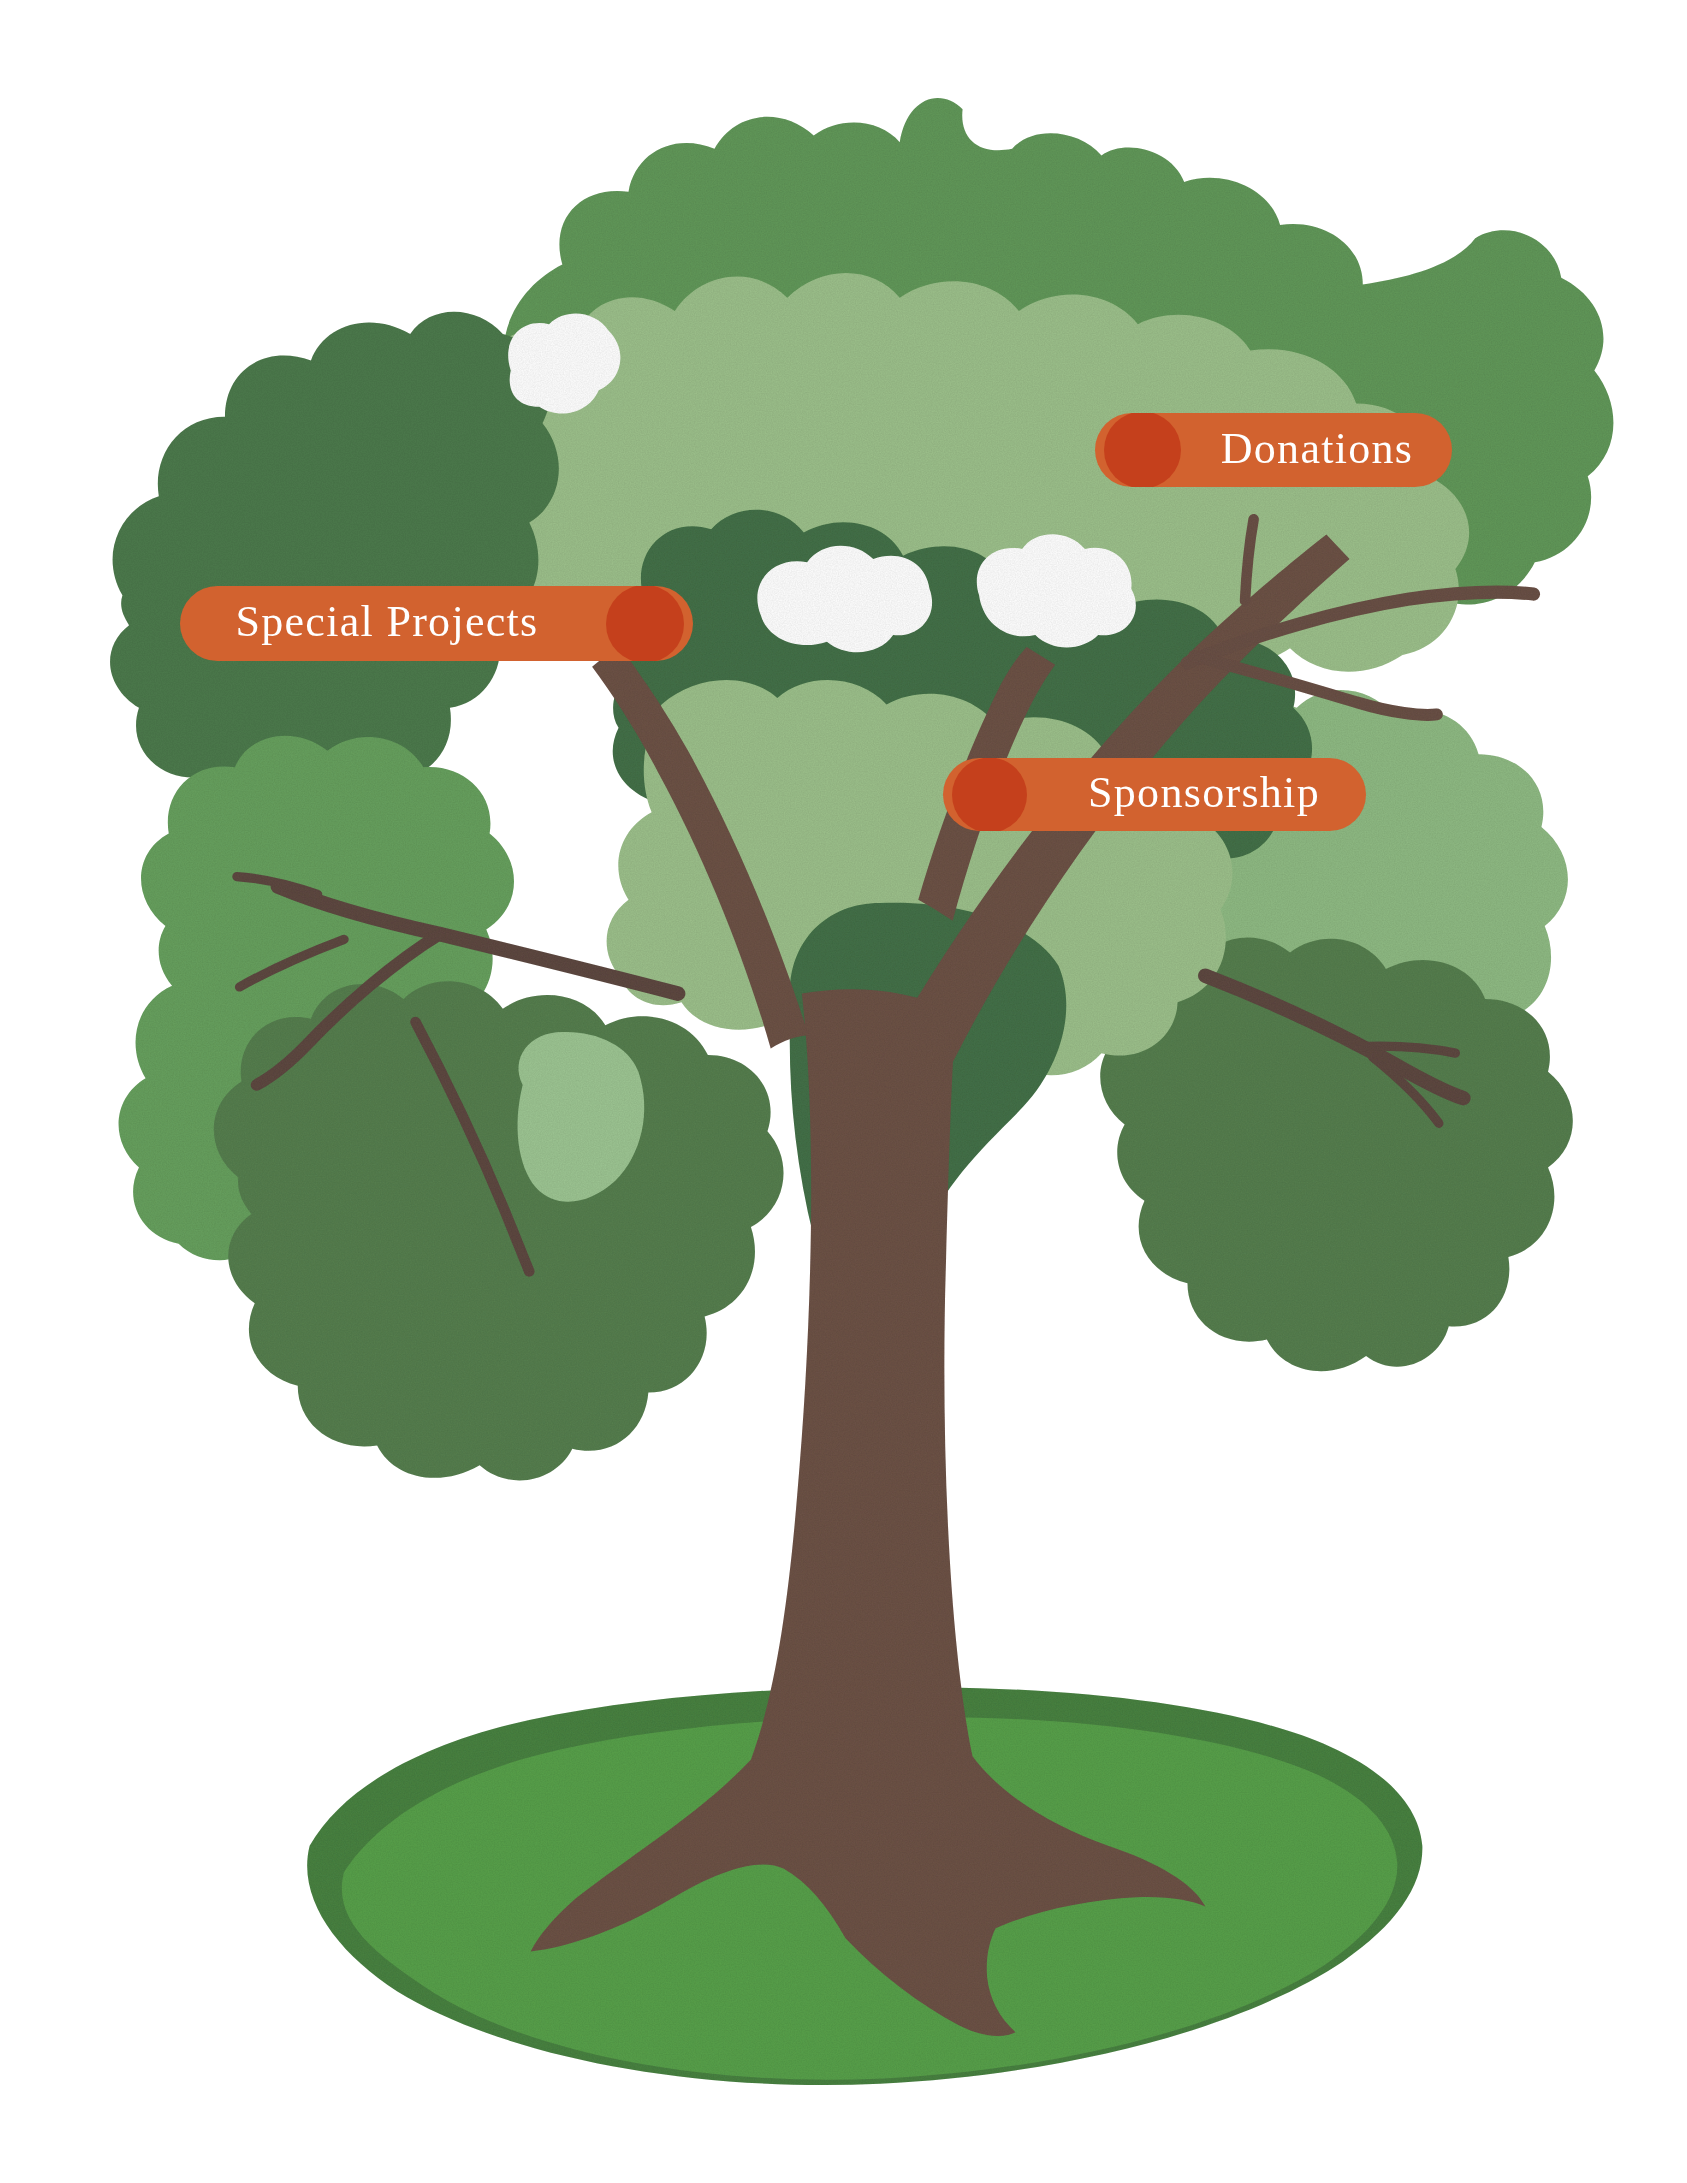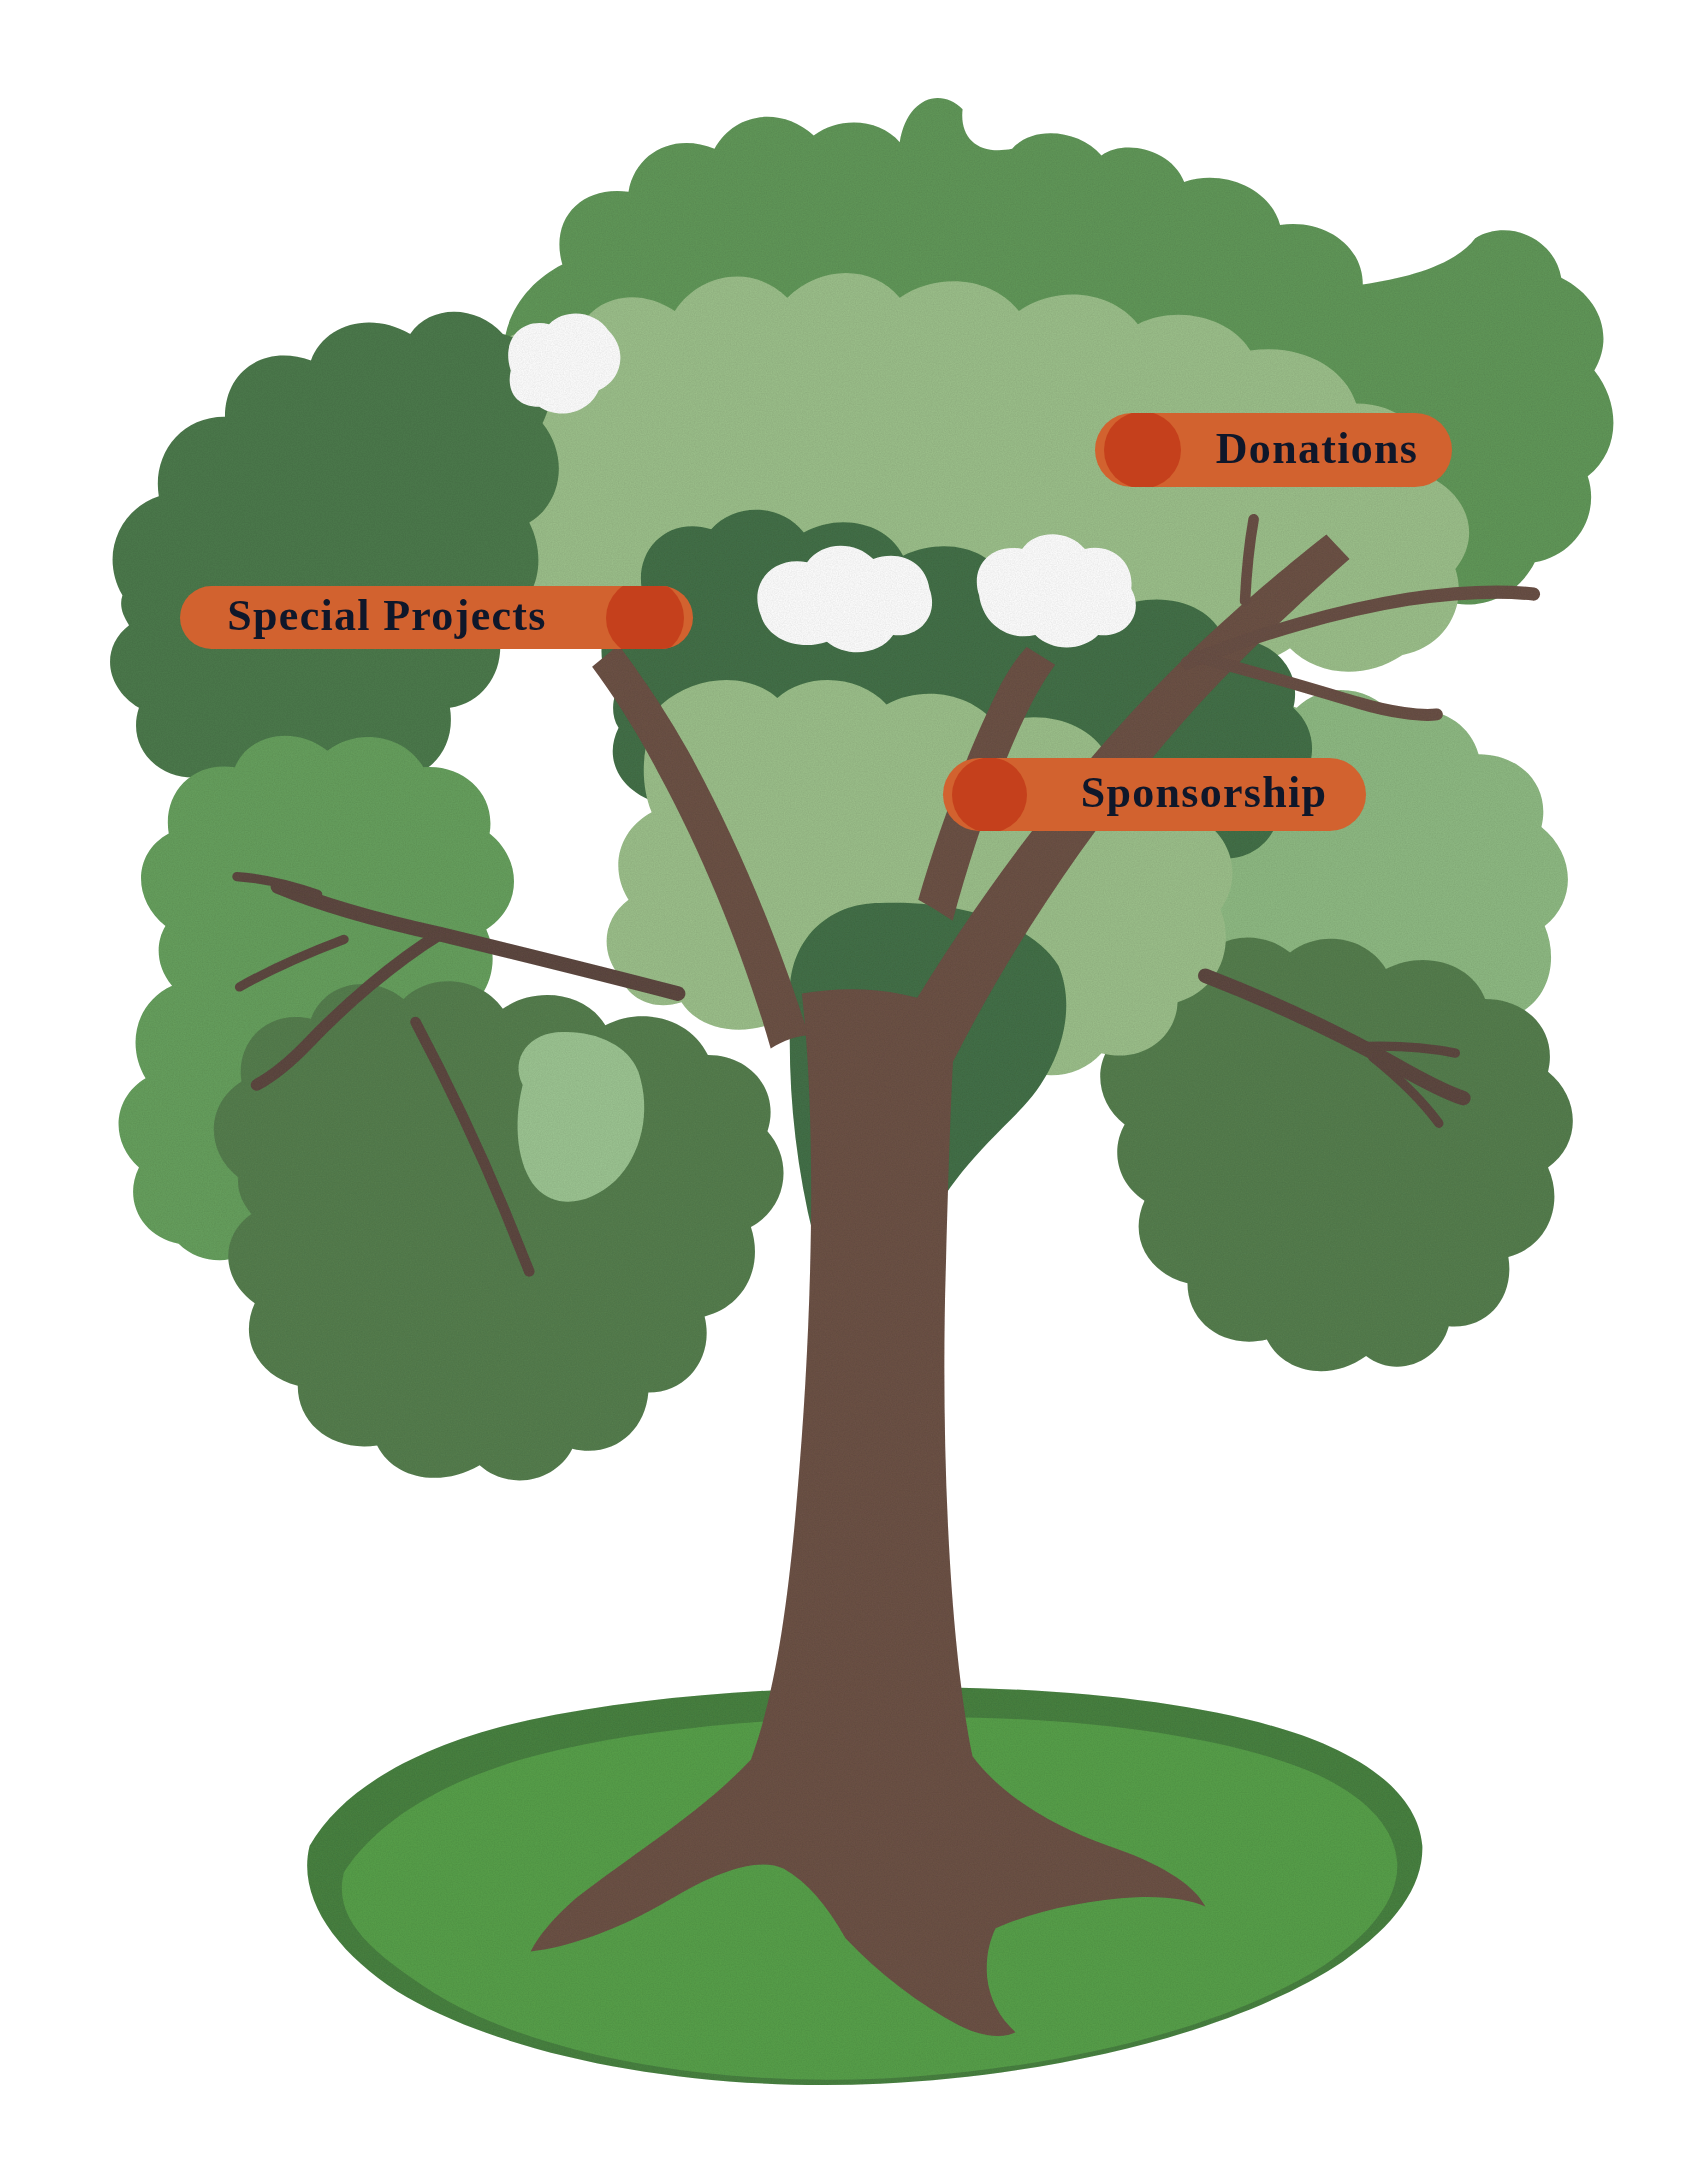--- a/index.html
+++ b/index.html
@@ -14,40 +14,40 @@
   .stage svg{position:absolute;left:0;top:0;}
   .pill{
     position:absolute;
     background:#d2622f;
     border-radius:46px;
     overflow:hidden;
     display:flex;
     align-items:center;
     justify-content:center;
     box-sizing:border-box;
-    color:#0f172a;
-    font-weight:700;
+    color:#ffffff;
+    font-weight:400;
     font-size:44px;
     letter-spacing:1.3px;
     cursor:pointer;
   }
   .pill .dot{
     position:absolute;
     top:50%;
     transform:translateY(-50%);
     border-radius:50%;
     background:#c5401c;
   }
   .pill .dot.left{left:9.3px;}
   .pill .dot.right{right:9.3px;}
   .pill .pill-text{position:relative;z-index:2;white-space:nowrap;padding-bottom:4px;}
 
   #pill-donations{left:1095px;top:413px;width:357px;height:74px;padding-left:87px;}
   #pill-donations .dot{width:77px;height:77px;}
-  #pill-special{left:180px;top:586px;width:513px;height:63px;padding-right:99px;}
+  #pill-special{left:180px;top:586px;width:513px;height:75px;padding-right:99px;}
   #pill-special .dot{width:78px;height:78px;}
   #pill-sponsorship{left:943px;top:758px;width:423px;height:73px;padding-left:99px;align-items:center;}
   #pill-sponsorship .dot{width:75px;height:75px;}
   #pill-penpal{left:430px;top:1002px;width:334px;height:74px;padding-right:99px;}
   #pill-penpal .dot{width:77px;height:77px;}
 </style>
 </head>
 <body>
 
 <div class="stage">

